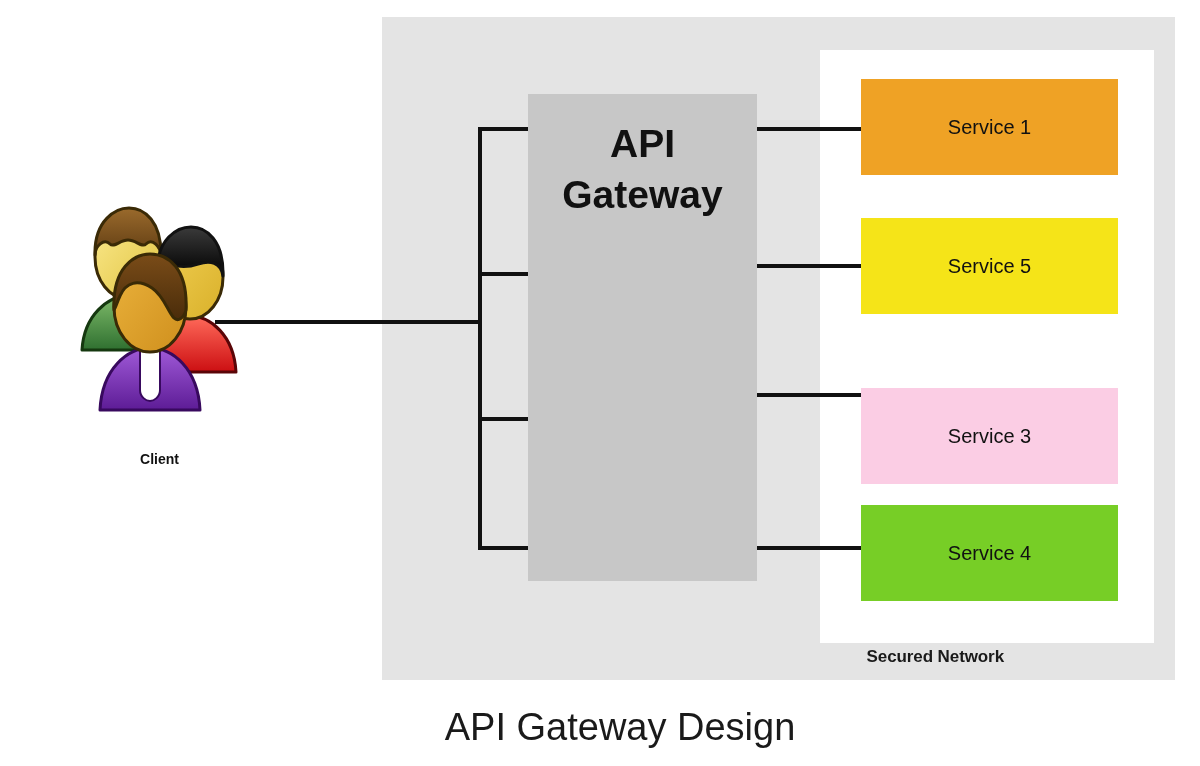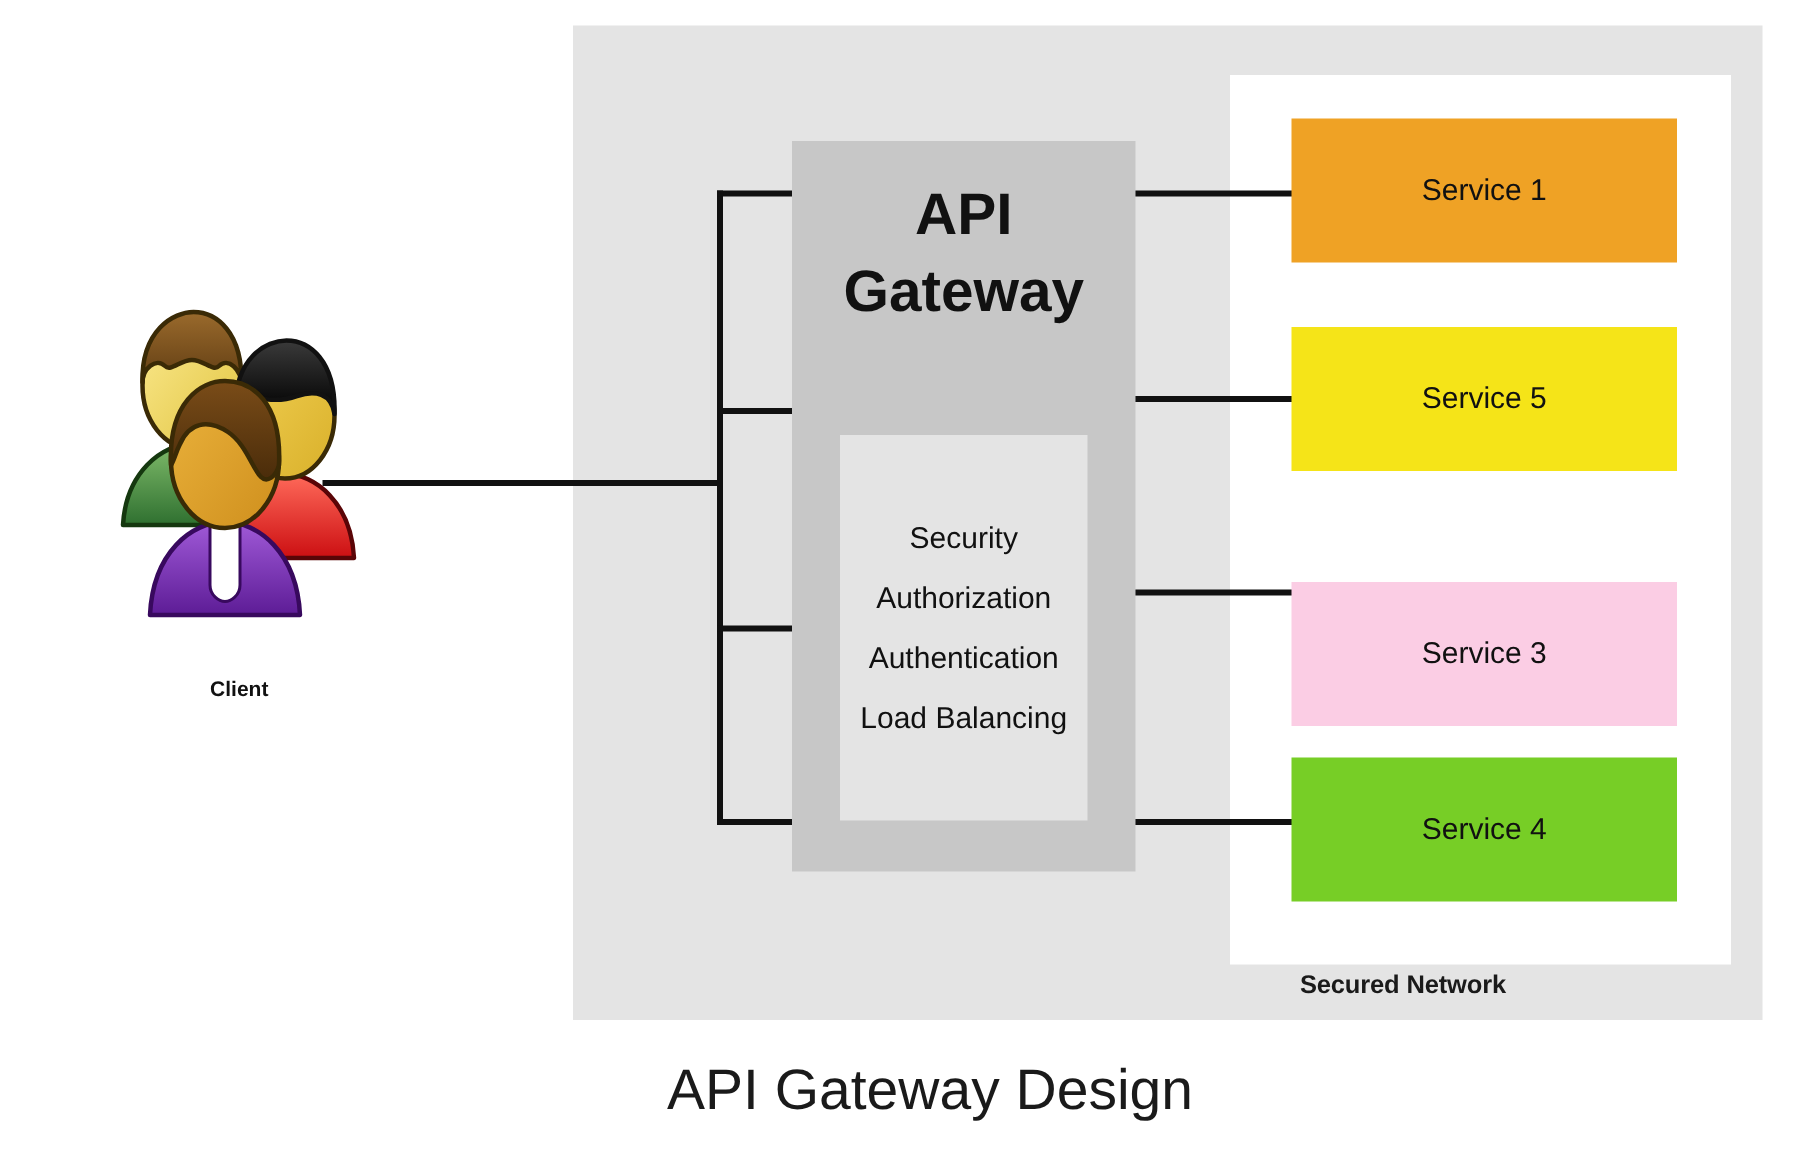--- a/index.html
+++ b/index.html
@@ -181,26 +181,20 @@
   <div class="line-h" id="line-branch-2"></div>
   <div class="line-h" id="line-branch-3"></div>
   <div class="line-h" id="line-branch-4"></div>
   <div class="line-h" id="line-service-1"></div>
   <div class="line-h" id="line-service-2"></div>
   <div class="line-h" id="line-service-3"></div>
   <div class="line-h" id="line-service-4"></div>
 
   <div id="api-gateway">
     <div id="api-gateway-title">API Gateway</div>
-    <div id="gateway-features">
-      <div class="feature-item">Security</div>
-      <div class="feature-item">Authorization</div>
-      <div class="feature-item">Authentication</div>
-      <div class="feature-item">Load Balancing</div>
-    </div>
   </div>
 
   <div class="service-box" id="service-box-1">
     <span>Service 1</span>
   </div>
   <div class="service-box" id="service-box-2">
     <span>Service 5</span>
   </div>
   <div class="service-box" id="service-box-3">
     <span>Service 3</span>

